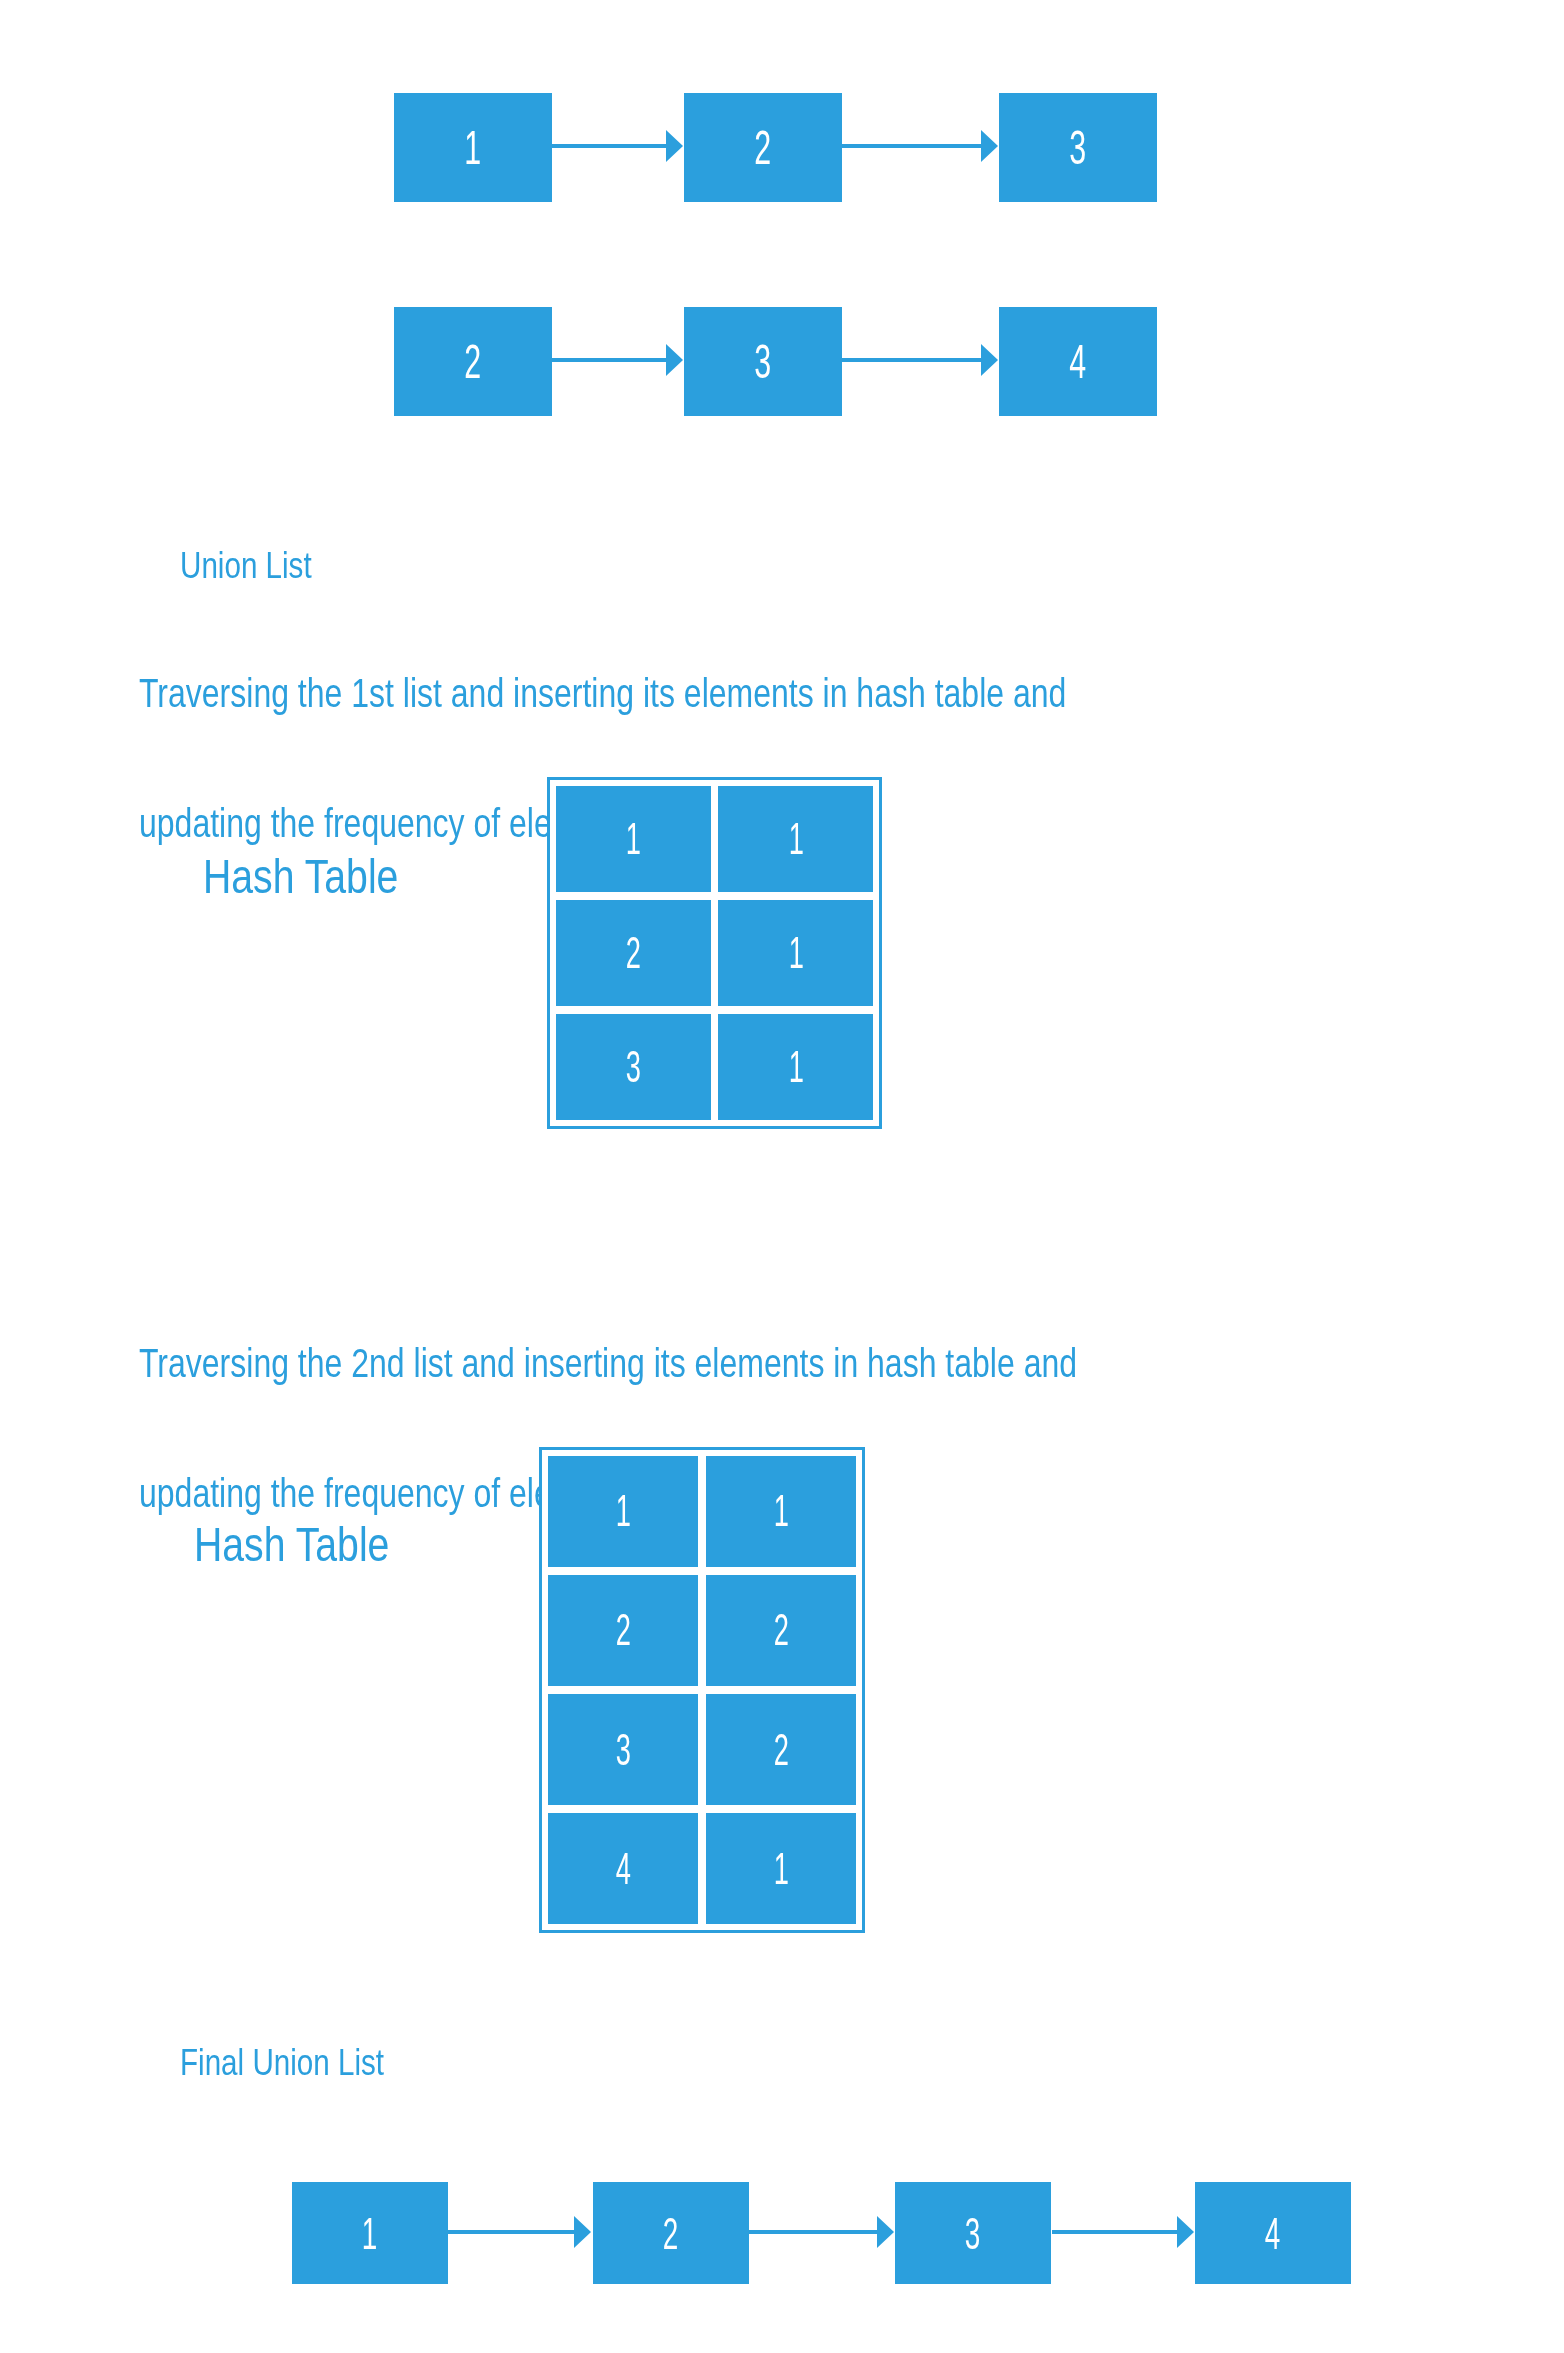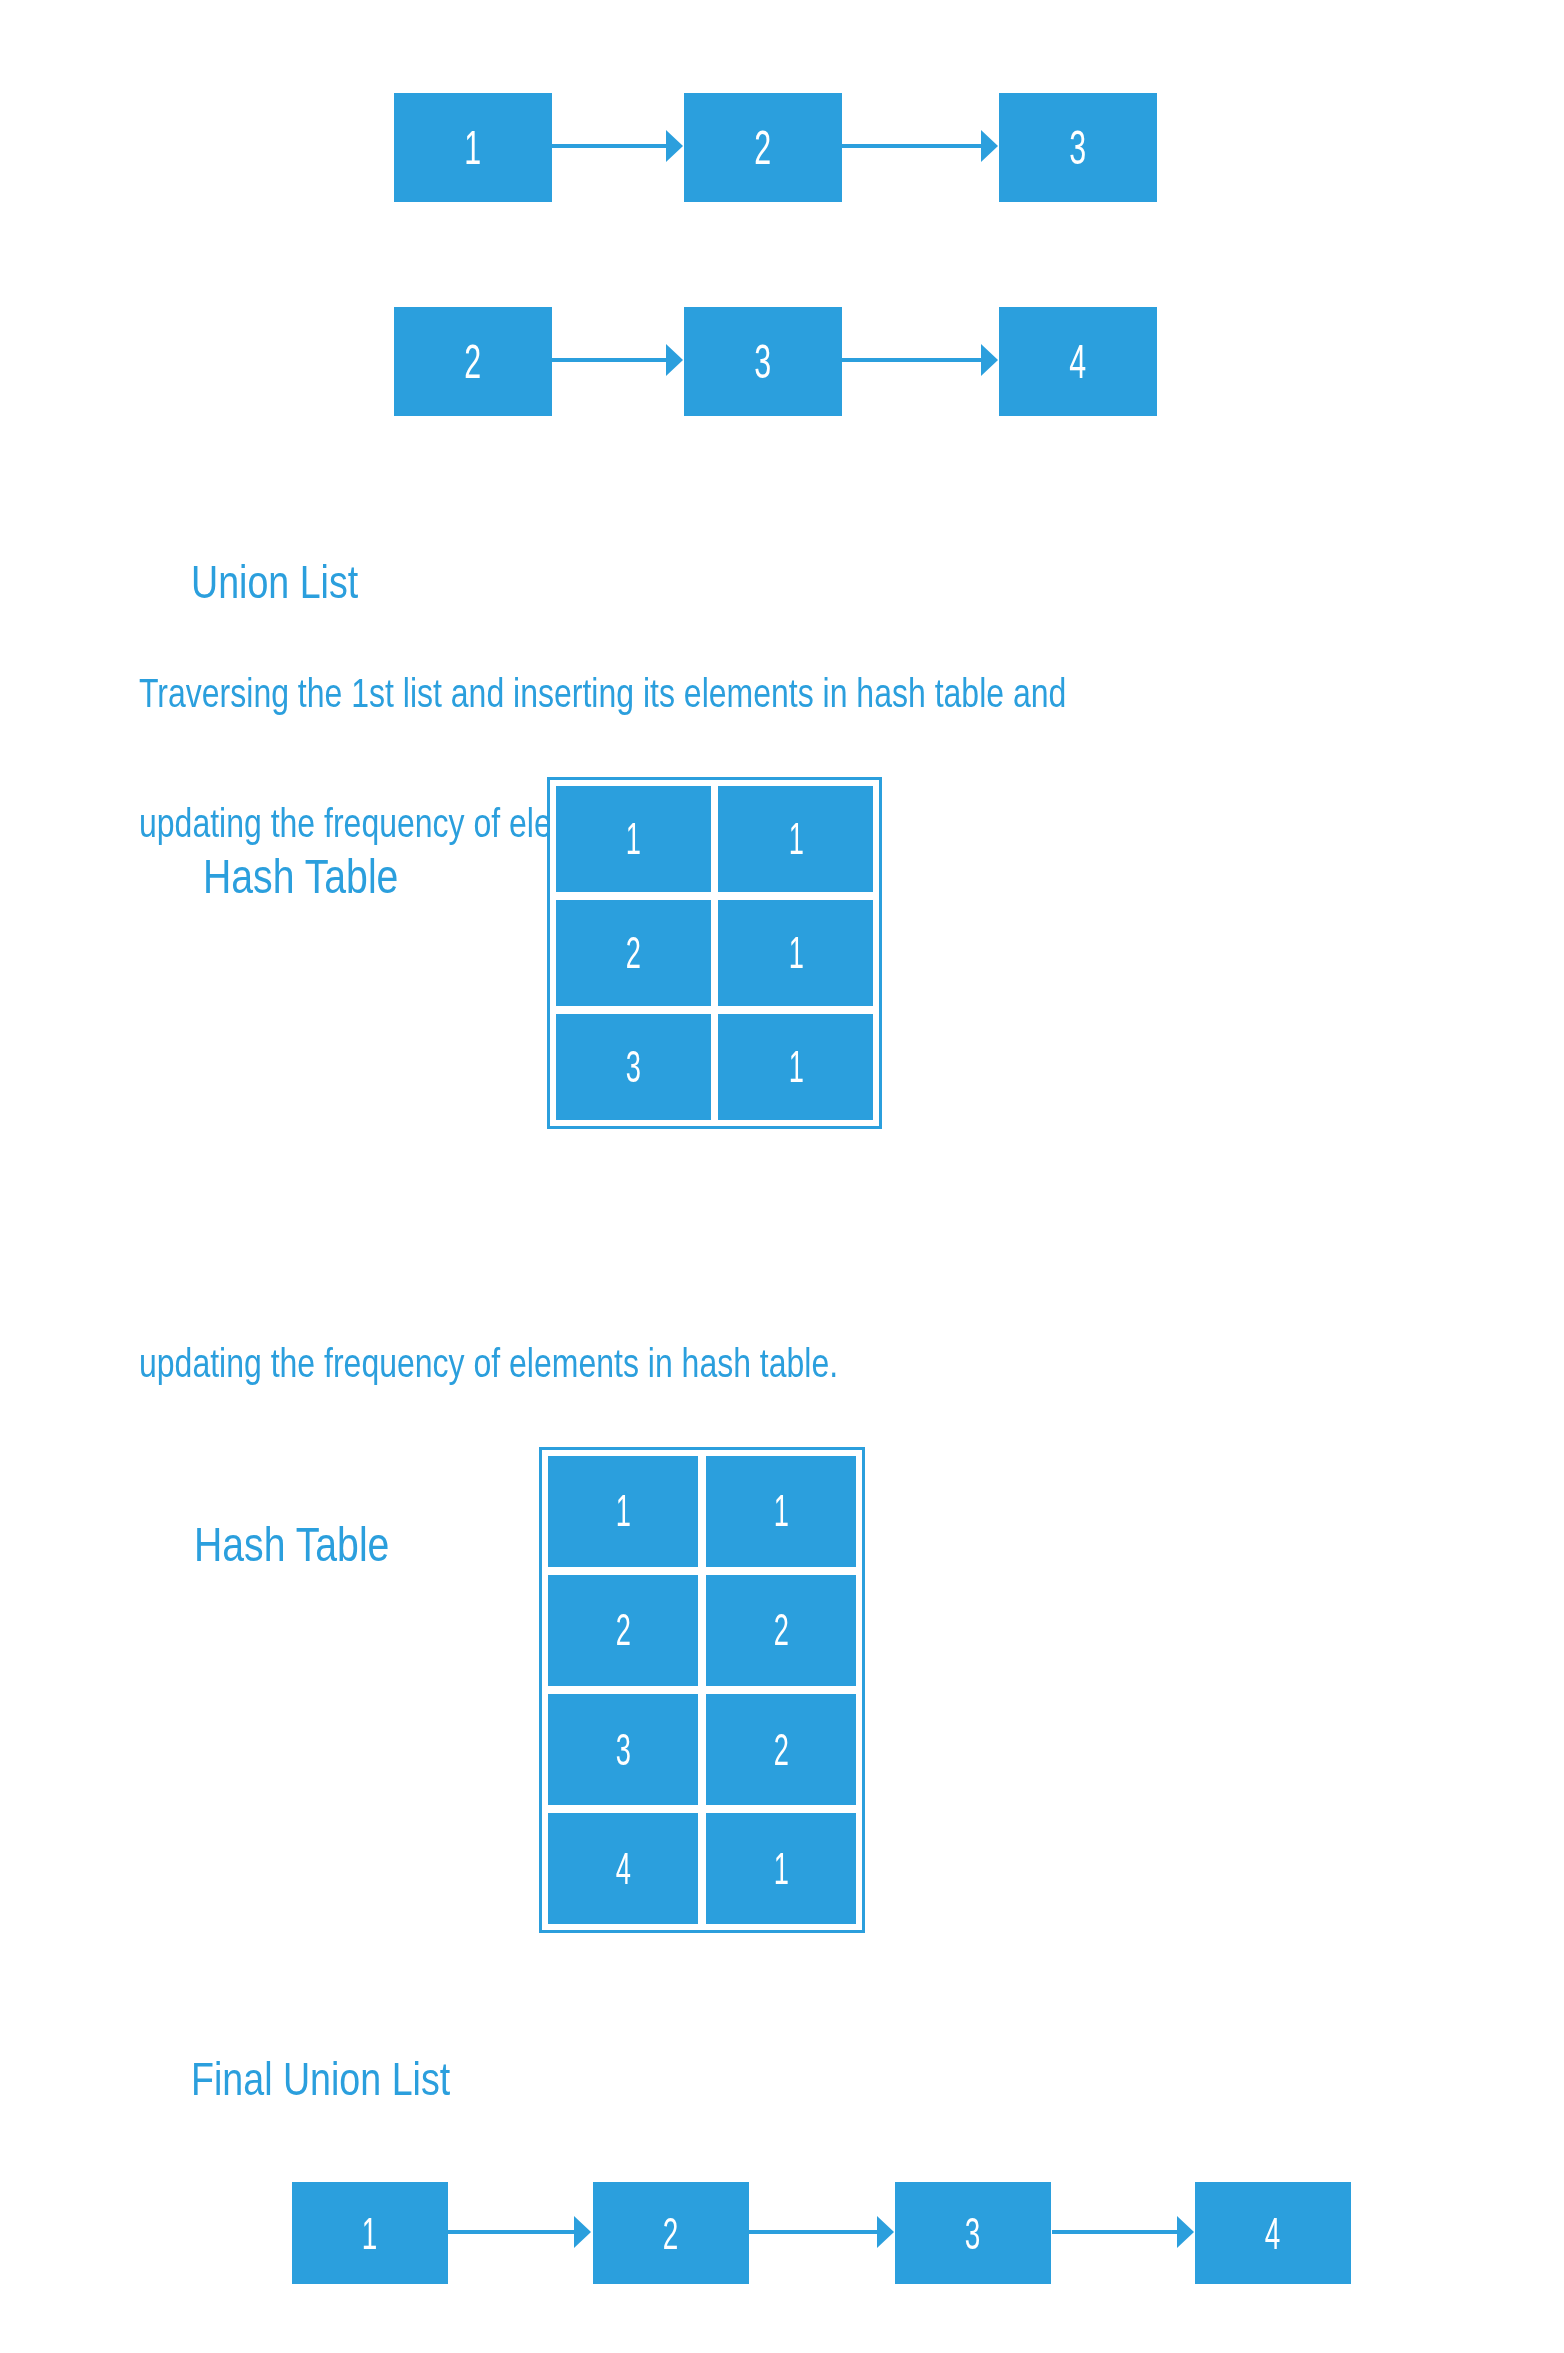--- a/index.html
+++ b/index.html
@@ -84,21 +84,21 @@
     font-weight: 400;
     white-space: pre;
   }
   .txt-squeeze {
     display: inline-block;
     transform: scaleX(0.80);
     transform-origin: left center;
     white-space: pre;
   }
   .heading {
-    font-size: 47px;
+    font-size: 37px;
     line-height: 1.05;
   }
   .table-label {
     font-size: 49px;
     line-height: 1.05;
   }
   .para {
     font-size: 40px;
     line-height: 1.08;
   }
@@ -210,20 +210,21 @@
       <div class="ht-cell">
           <span>3</span>
         </div>
       <div class="ht-cell">
           <span>1</span>
         </div>
     </div>
   </div>
 
   <div class="para" style="left:139px; top:1256px;">
+    <span class="line"><span class="txt-squeeze">Traversing the 2nd list and inserting its elements in hash table and</span></span>
     <span class="line"><span class="txt-squeeze">updating the frequency of elements in hash table.</span></span>
   </div>
 
   <div class="table-label" style="left:140px; top:1468px;">
     <span class="txt-squeeze">Hash Table</span>
   </div>
 
   <div class="hash-table" style="left:539px; top:1447px; width:326px; height:486px;">
     <div class="ht-row">
       <div class="ht-cell">

